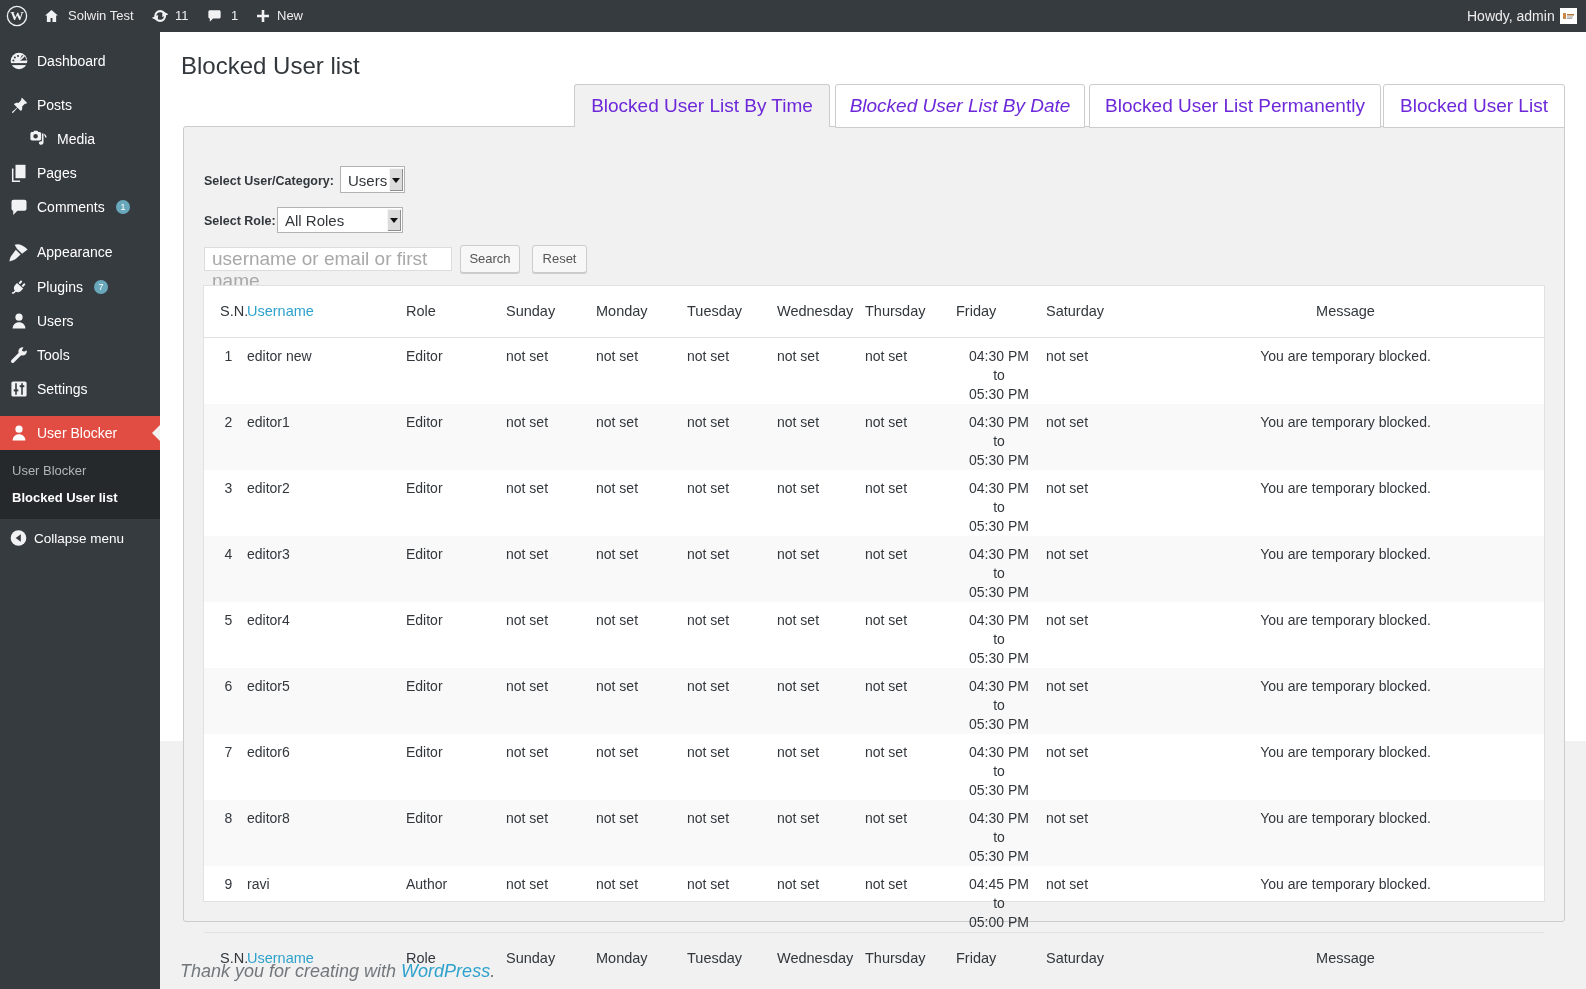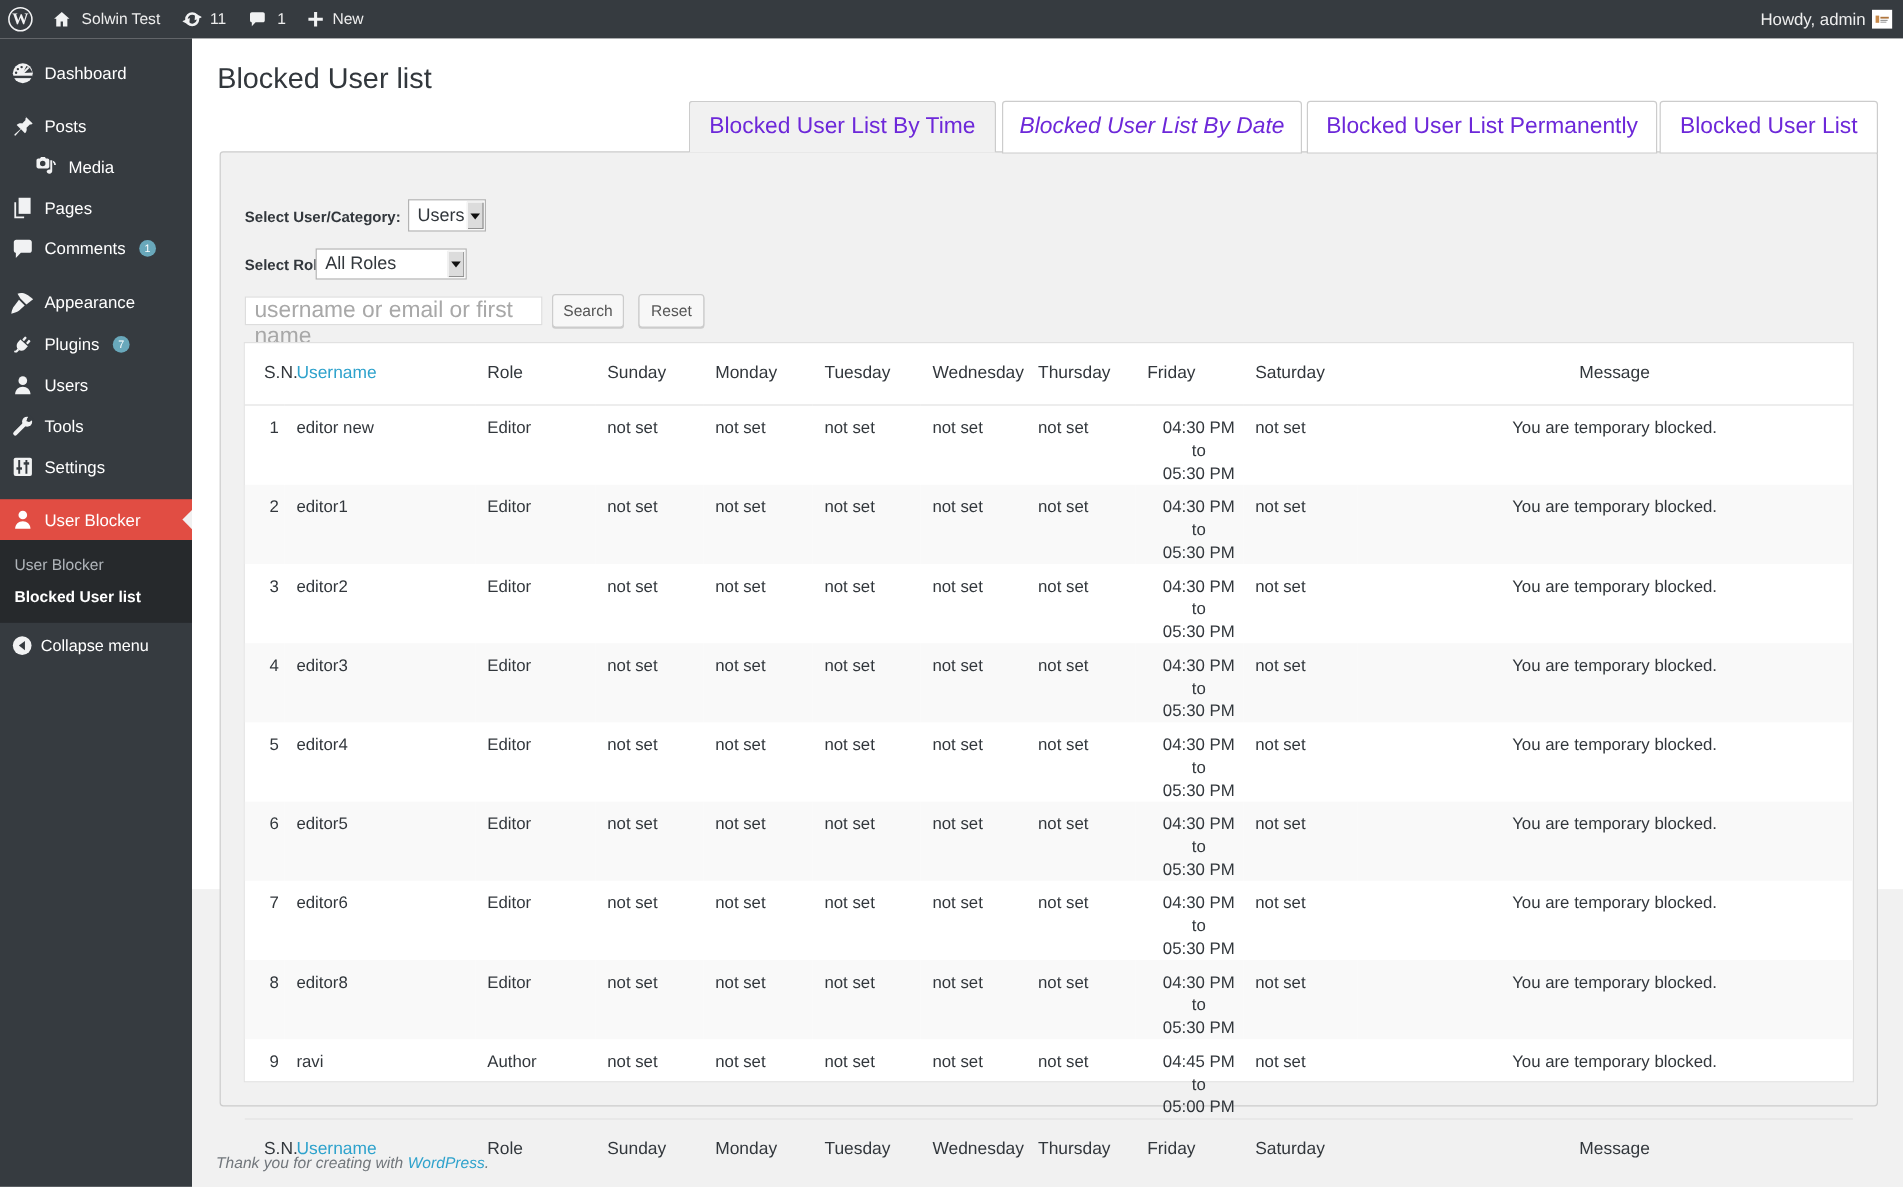--- a/index.html
+++ b/index.html
@@ -43,21 +43,21 @@
   border:1px solid #e1e1e1;z-index:8;}
 table{border-collapse:collapse;table-layout:fixed;width:1340px;font-size:14px;color:#32373c;}
 th{font-weight:400;font-size:14.5px;text-align:left;padding:0 0 0 10px;height:51px;vertical-align:middle;}
 thead th{border-bottom:1px solid #e1e1e1;}
 tfoot th{border-top:1px solid #e1e1e1;height:51px;}
 td{text-align:left;padding:9px 0 0 10px;height:57px;vertical-align:top;line-height:19px;}
 tr.alt td{background:#f9f9f9;}
 th.c,td.c{text-align:center;padding-left:16px;}
 .blue{color:#2ea2cc;}
 
-#foot{position:absolute;left:180px;top:961px;font-size:13px;font-style:italic;color:#72777c;z-index:8;}
+#foot{position:absolute;left:180px;top:961px;font-size:18px;font-style:italic;color:#72777c;z-index:8;}
 #foot a{color:#2ea2cc;text-decoration:none;}
 </style></head>
 <body>
 <div id="white"></div>
 <div id="bar">
   <svg class="abs" style="left:6px;top:5px" width="22" height="22" viewBox="0 0 22 22">
     <circle cx="11" cy="11" r="9.6" fill="none" stroke="#f1f2f3" stroke-width="1.3"></circle>
     <text x="11" y="15.4" text-anchor="middle" font-family="Liberation Serif" font-weight="bold" font-size="13.5" fill="#f1f2f3">W</text>
   </svg>
   <svg class="abs" style="left:43px;top:8px" width="17" height="16" viewBox="0 0 20 20">
@@ -205,21 +205,21 @@
 <div class="tab" style="left:835px;width:250px;font-style:italic;">Blocked User List By Date</div>
 <div class="tab" style="left:1089px;width:292px;">Blocked User List Permanently</div>
 <div class="tab" style="left:1383px;width:182px;">Blocked User List</div>
 <div id="panel"></div>
 <div class="flbl" style="left:204px;top:174px;">Select User/Category:</div>
 <div class="sel" style="left:340px;top:166px;width:65px;height:27px;">
     <span class="tx">Users</span>
     <span class="btn"></span>
   </div>
 <div class="flbl" style="left:204px;top:214px;">Select Role:</div>
-<div class="sel" style="left:263px;top:207px;width:126px;height:26px;">
+<div class="sel" style="left:277px;top:207px;width:126px;height:26px;">
     <span class="tx">All Roles</span>
     <span class="btn"></span>
   </div>
 <div id="srch">username or email or first name</div>
 <div class="wpbtn" style="left:460px;width:60px;">Search</div>
 <div class="wpbtn" style="left:532px;width:55px;">Reset</div>
 <div id="tbl">
 <table>
 <colgroup>
         <col style="width:33px">

